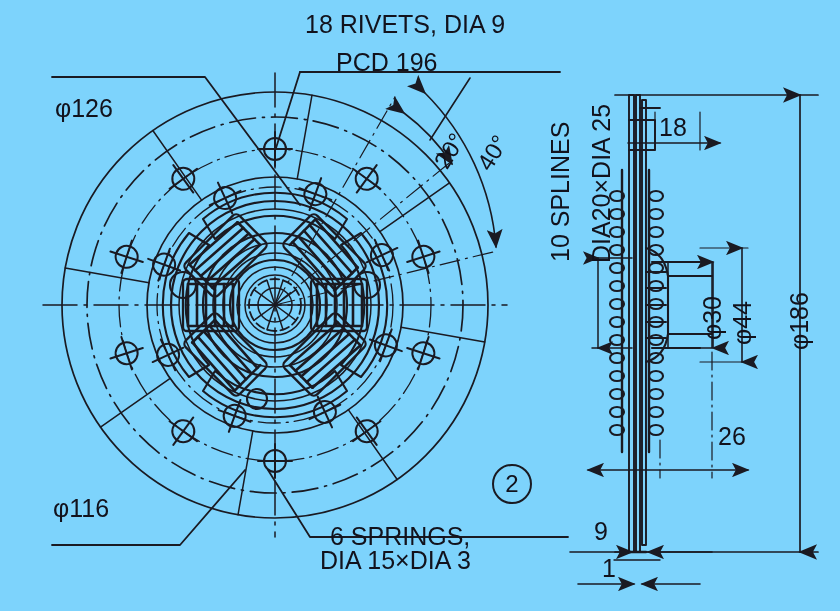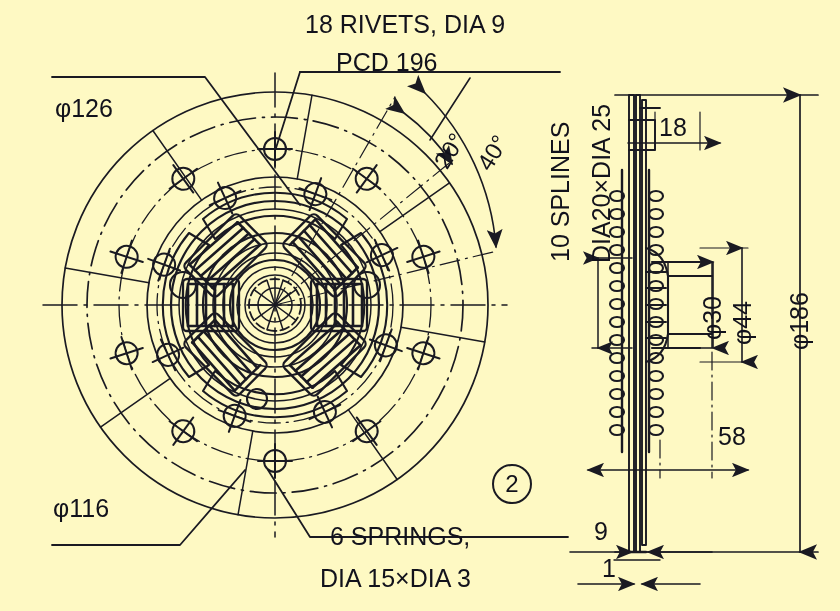--- a/index.html
+++ b/index.html
@@ -5,21 +5,21 @@
 <style>
   html,body{margin:0;padding:0;background:#ffffff;}
   body{
     font-family:"Liberation Sans", sans-serif;
     -webkit-font-smoothing:antialiased;
   }
   #sheet{
     position:relative;
     width:840px;
     height:611px;
-    background:#fef9c3;
+    background:#7dd3fc;
     overflow:hidden;
   }
   #sheet svg{position:absolute;left:0;top:0;}
   .lbl{
     position:absolute;
     color:#12121c;
     font-family:"Liberation Sans", sans-serif;
     white-space:nowrap;
     line-height:1;
     user-select:none;
@@ -439,39 +439,39 @@
   <div class="lbl lbl-lg" style="left:305px; top:12px;">18 RIVETS, DIA 9</div>
 
   <div class="lbl lbl-lg" style="left:336px; top:50px;">PCD 196</div>
 
   <div class="lbl lbl-lg" style="left:55px; top:48px;margin-top:48px;">φ126</div>
 
   <div class="lbl lbl-lg" style="left:53px; top:496px;">φ116</div>
 
   <div class="lbl lbl-lg" style="left:330px; top:524px;text-align:right;">6 SPRINGS,</div>
 
-  <div class="lbl lbl-lg" style="left:320px; top:566px;text-align:center;">DIA 15×DIA 3</div>
+  <div class="lbl lbl-lg" style="left:320px; top:548px;text-align:center;">DIA 15×DIA 3</div>
 
   <div class="lbl lbl-md" style="left:430px; top:160px; transform:rotate(-58deg); transform-origin:left top;">20°</div>
 
   <div class="lbl lbl-md" style="left:473px; top:162px; transform:rotate(-58deg); transform-origin:left top;">40°</div>
 
   <div class="balloon" style="left:492px; top:464px;">2</div>
 
   <div class="lbl lbl-lg rot90" style="left:548px; top:262px;">10 SPLINES</div>
 
   <div class="lbl lbl-lg rot90" style="left:589px; top:263px;">DIA20×DIA 25</div>
 
   <div class="lbl lbl-lg" style="left:659px; top:115px;">18</div>
 
   <div class="lbl lbl-lg rot90" style="left:700px; top:340px;">φ30</div>
 
   <div class="lbl lbl-lg rot90" style="left:730px; top:345px;">φ44</div>
 
   <div class="lbl lbl-lg rot90" style="left:787px; top:350px;">φ186</div>
 
-  <div class="lbl lbl-lg" style="left:718px; top:424px;">58</div>
+  <div class="lbl lbl-lg" style="left:718px; top:424px;">26</div>
 
   <div class="lbl lbl-lg" style="left:594px; top:519px;">9</div>
 
   <div class="lbl lbl-lg" style="left:602px; top:556px;">1</div>
 
 </div>
 
 </body></html>

